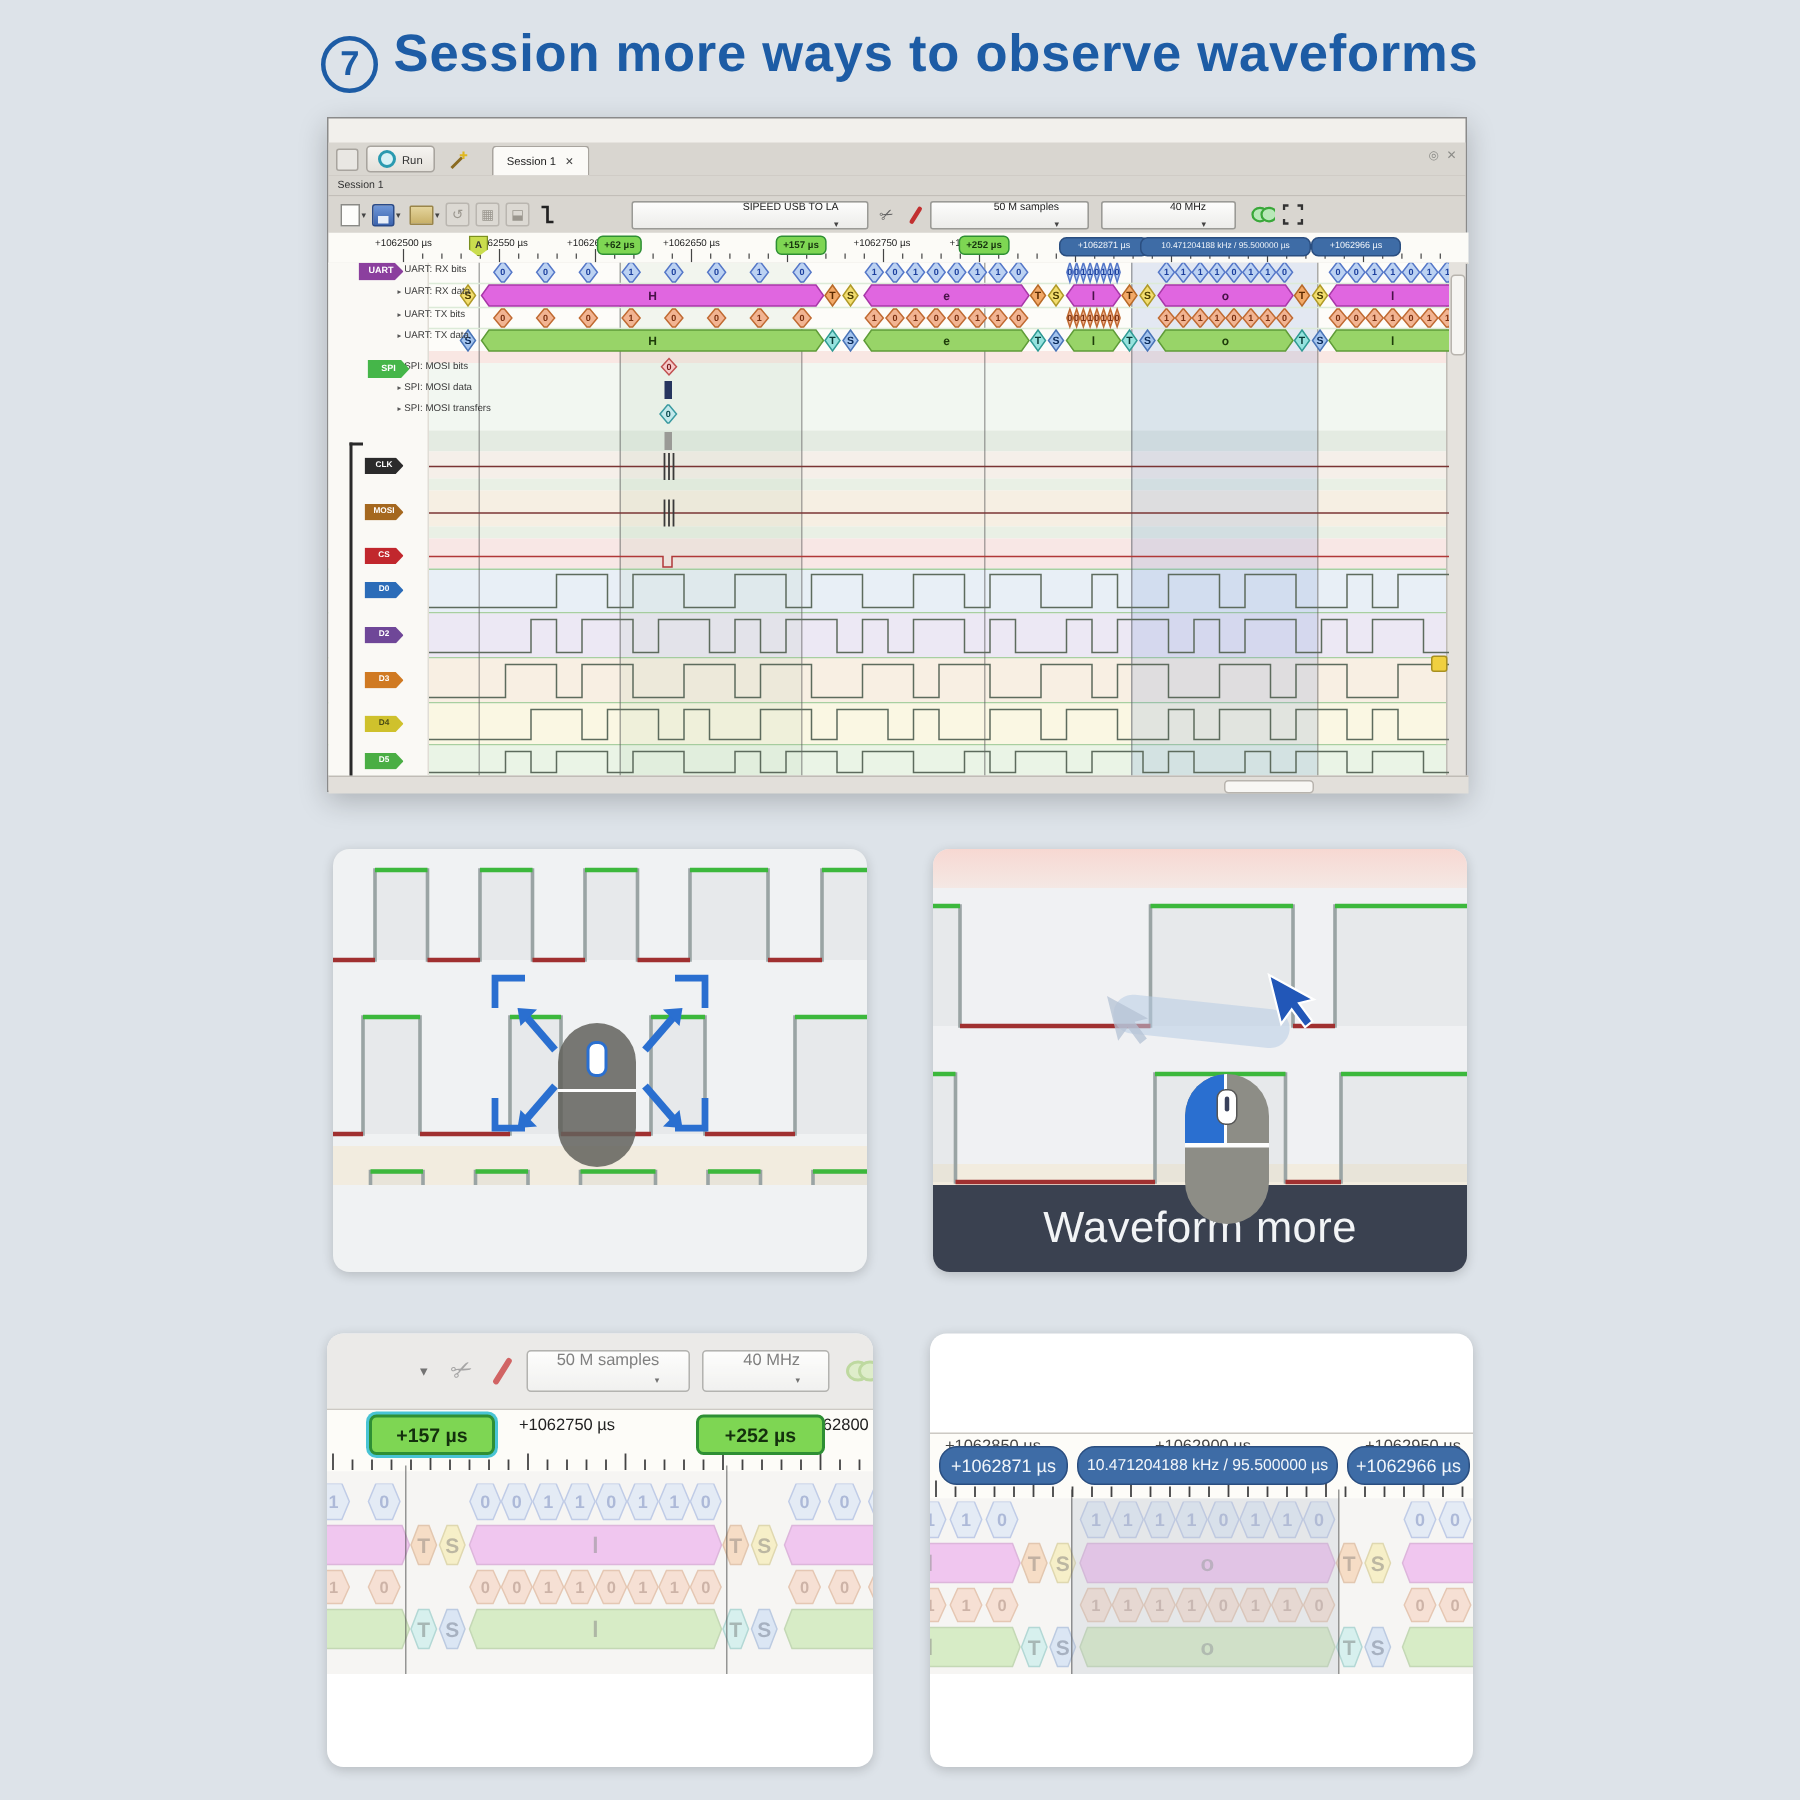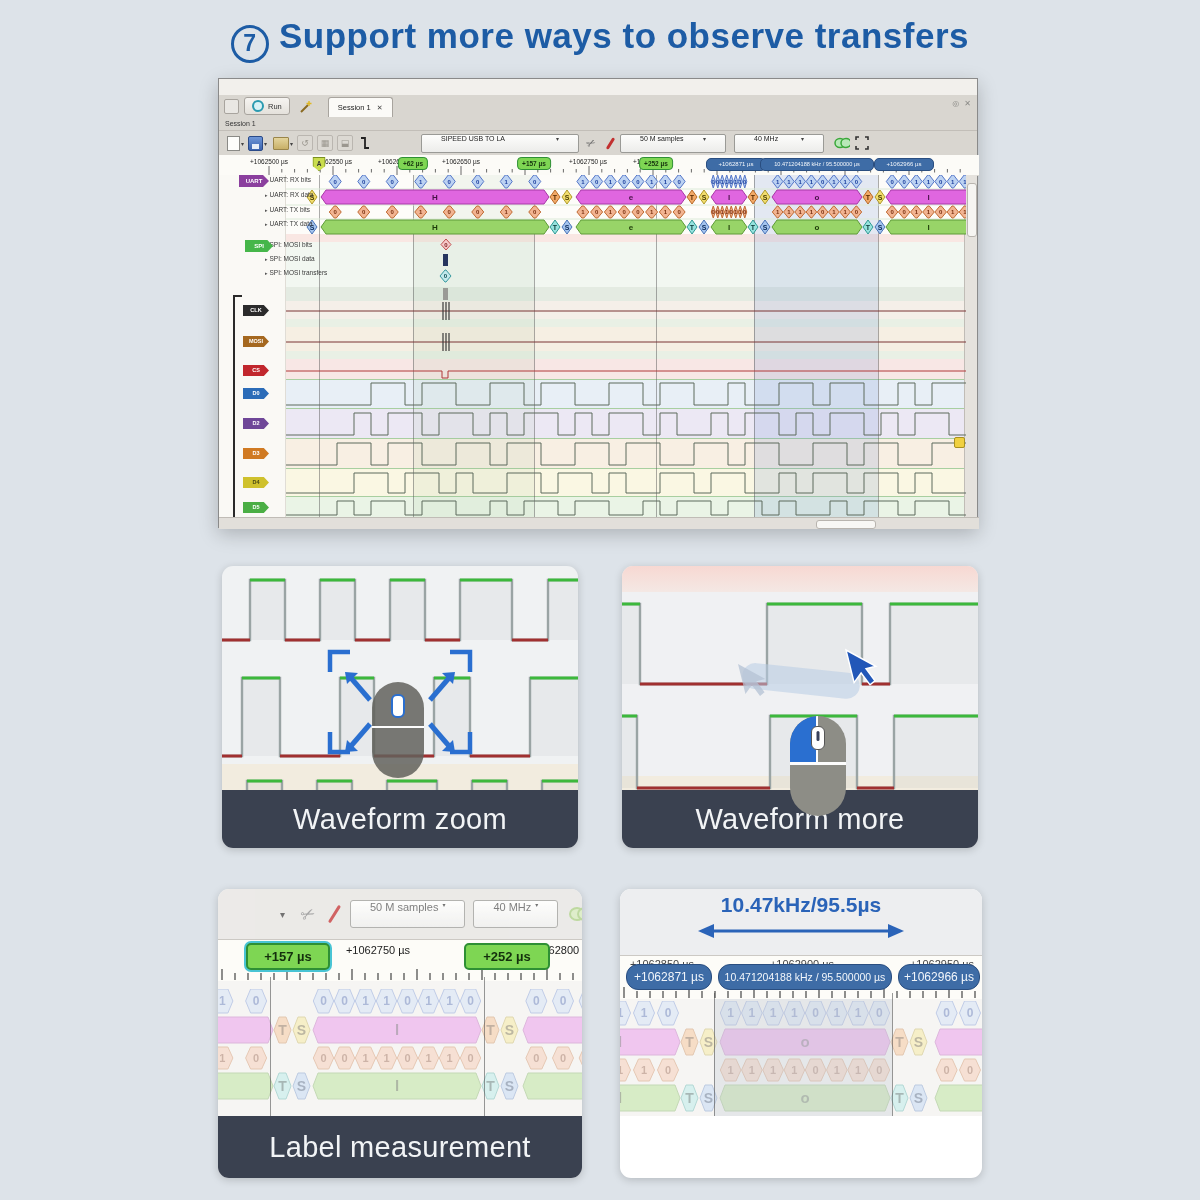--- a/index.html
+++ b/index.html
@@ -22,21 +22,21 @@
   .tabrow-right{position:absolute;right:6px;top:4px;font-size:8px;color:#8a8a86;display:flex;gap:5px;}
   .sessrow{position:absolute;left:0;top:38px;width:100%;height:14px;background:#d9d6d0;border-bottom:1px solid #c2beb8;font-size:7px;color:#333;line-height:14px;padding-left:6px;box-sizing:border-box;}
   .toolbar{position:absolute;left:0;top:52px;width:100%;height:24px;background:#d9d6d0;border-bottom:1px solid #b4b0aa;display:flex;align-items:center;}
   .tbi{width:16px;height:16px;display:inline-flex;align-items:center;justify-content:center;margin-left:4px;position:relative;}
   .icon-new{background:#fdfdfb;border:1px solid #8a8a86;width:11px;height:13px;margin-left:8px;}
   .caret{font-size:6px;color:#444;margin-left:1px;}
   .icon-save{background:linear-gradient(#6e96d8,#3c64ae);border:1px solid #2a4a88;width:13px;height:13px;border-radius:2px;}
   .icon-save:after{content:"";position:absolute;left:3px;bottom:1px;width:7px;height:5px;background:#e8eef8;}
   .icon-open{background:linear-gradient(#e4d49c,#c8b068);border:1px solid #9a854a;width:14px;height:11px;border-radius:1px;margin-left:6px;}
   .gray{background:#dcd9d3;border:1px solid #bab6b0;border-radius:2px;width:14px;height:14px;color:#9b978f;font-size:9px;}
-  .combo{height:17px;background:linear-gradient(#fdfdfc,#ececea);border:1px solid #9a9a96;border-radius:2px;font-size:7px;color:#222;display:inline-flex;align-items:flex-start;padding:0 19px;gap:4px;margin-left:8px;white-space:nowrap;}
+  .combo{height:17px;background:linear-gradient(#fdfdfc,#ececea);border:1px solid #9a9a96;border-radius:2px;font-size:7px;color:#222;display:inline-flex;align-items:flex-end;padding:0 19px;gap:4px;margin-left:8px;white-space:nowrap;flex-direction:column;}
   .combo .cv{font-size:6px;color:#444;margin-left:auto;}
   .icon-scissors{font-size:11px;color:#666;transform:rotate(-25deg);}
   .probe{width:3px;height:13px;background:#c23030;border-radius:2px;transform:rotate(32deg);margin-left:10px;}
   
   .ruler{position:absolute;left:0;top:76px;width:760px;height:20px;background:#fcfbf7;border-bottom:1px solid #d8d5cf;}
   .gflag{position:absolute;top:2px;height:11px;transform:translateX(-50%);background:#7ed653;border:1px solid #2e8f34;border-radius:4px;font-size:6.5px;font-weight:bold;color:#17330f;line-height:11px;padding:0 4px;white-space:nowrap;z-index:3;}
   .aflag{position:absolute;left:100px;top:2px;width:11px;height:12px;transform:translateX(-50%);background:#cadd4e;border:1px solid #7a8f20;font-size:6.5px;font-weight:bold;color:#333;text-align:center;line-height:11px;clip-path:polygon(0 0,100% 0,100% 65%,50% 100%,0 65%);z-index:3;}
   .bpill{position:absolute;top:3px;height:11px;background:#3e6ca6;border:1px solid #2a4e80;border-radius:5px;color:#f2f6fb;font-size:6px;line-height:11px;text-align:center;white-space:nowrap;z-index:3;overflow:hidden;}
   
   .wavearea{position:absolute;left:0;top:96px;width:747px;height:342px;background:#fcfbf7;overflow:hidden;}
@@ -88,21 +88,21 @@
   .p4faint{position:absolute;top:2px;font-size:11px;color:#444;transform:translateX(-50%);white-space:nowrap;}
   .p4dec{position:absolute;left:0;top:110px;width:100%;height:117px;background:#f0efec;}
   .p4band{position:absolute;left:94px;top:110px;width:178px;height:117px;background:rgba(148,158,175,.28);z-index:1;}
   .fadeovr{position:absolute;left:0;width:100%;background:rgba(255,255,255,.38);z-index:2;}
   svg text{font-family:"Liberation Sans","DejaVu Sans",sans-serif;}
 </style>
 </head>
 <body>
 
 <div class="heading">
-  <span class="hnum">7</span><span>Support more ways to observe transfers</span>
+  <span class="hnum">7</span><span>Session more ways to observe waveforms</span>
 </div>
 
 <div class="win">
 
   <div class="tabrow">
     <span class="minibtn"></span>
     <span class="runbtn">
       <span class="runicon"></span>
       <span>Run</span>
     </span>
@@ -594,21 +594,20 @@
     <polygon points="233,106 220,107 231,118" fill="#2a6fd0"></polygon>
     <line x1="148" y1="158" x2="129" y2="180" stroke="#2a6fd0" stroke-width="5"></line>
     <polygon points="123,186 136,185 125,174" fill="#2a6fd0"></polygon>
     <line x1="208" y1="158" x2="227" y2="180" stroke="#2a6fd0" stroke-width="5"></line>
     <polygon points="233,186 220,185 231,174" fill="#2a6fd0"></polygon>
   </svg>
   <div class="mouse1">
     <div class="split"></div>
     <div class="mwheel"></div>
   </div>
-  <div class="pcap">Waveform zoom</div>
 </div>
 
 <div class="panel p-drag">
   <div class="pinkstrip"></div>
   <div class="beigestrip" style="top:210px;height:14px;"></div>
   <svg id="p2-waves" width="356" height="224" style="position:absolute;left:0;top:0;">
       <rect x="0" y="38" width="18" height="80" fill="rgba(120,130,145,.07)"></rect>
       <rect x="145" y="38" width="95" height="80" fill="rgba(120,130,145,.07)"></rect>
       <rect x="268" y="38" width="88" height="80" fill="rgba(120,130,145,.07)"></rect>
       <path d="M0,38H18V118H145V38H240V118H268V38H356" fill="none" stroke="#9aa4a4" stroke-width="2.4"></path>
@@ -786,32 +785,23 @@
         <polygon points="269,84 276,84 281,97 276,110 269,110 264,97" fill="#96e2de" stroke="#2f9a94" stroke-width="1"></polygon>
         <text x="272.5" y="102.04" text-anchor="middle" font-size="14" fill="#0a3a38" font-weight="bold">T</text>
         <polygon points="288,84 295,84 300,97 295,110 288,110 283,97" fill="#a4c4ee" stroke="#4a74b8" stroke-width="1"></polygon>
         <text x="291.5" y="102.04" text-anchor="middle" font-size="14" fill="#0a2a5a" font-weight="bold">S</text>
         <polygon points="310,84 380,84 385,97 380,110 310,110 305,97" fill="#98d468" stroke="#5f9c38" stroke-width="1"></polygon>
       </svg>
     <div class="fadeovr" style="top:0;height:135px;"></div>
   </div>
   <div class="pcursor" style="left:52px;top:88px;height:139px;"></div>
   <div class="pcursor" style="left:266px;top:88px;height:139px;"></div>
-  <div class="pcap">Label measurement</div>
 </div>
 
 <div class="panel p-param">
-  <div class="p4top">
-    <div class="p4ann">10.47kHz/95.5µs</div>
-    <svg width="362" height="20" style="position:absolute;left:0;top:32px;">
-      <line x1="86" y1="10" x2="276" y2="10" stroke="#2a63b8" stroke-width="3"></line>
-      <polygon points="78,10 94,3 94,17" fill="#2a63b8"></polygon>
-      <polygon points="284,10 268,3 268,17" fill="#2a63b8"></polygon>
-    </svg>
-  </div>
   <div class="p4ruler">
     <span class="p4faint" style="left:42px;">+1062850 µs</span>
     <span class="p4faint" style="left:182px;">+1062900 µs</span>
     <span class="p4faint" style="left:322px;">+1062950 µs</span>
     <div class="p4pill" style="left:6px;width:84px;font-size:12px;">+1062871 µs</div>
     <div class="p4pill" style="left:98px;width:172px;font-size:10.5px;">10.471204188 kHz / 95.500000 µs</div>
     <div class="p4pill" style="left:278px;width:80px;font-size:12px;">+1062966 µs</div>
     <svg id="p4-ticks" width="362" height="14" style="position:absolute;left:0;bottom:0;">
         <line x1="4" y1="2" x2="4" y2="13" stroke="#444" stroke-width="1.2"></line>
         <line x1="17" y1="6" x2="17" y2="13" stroke="#444" stroke-width="1.2"></line>

